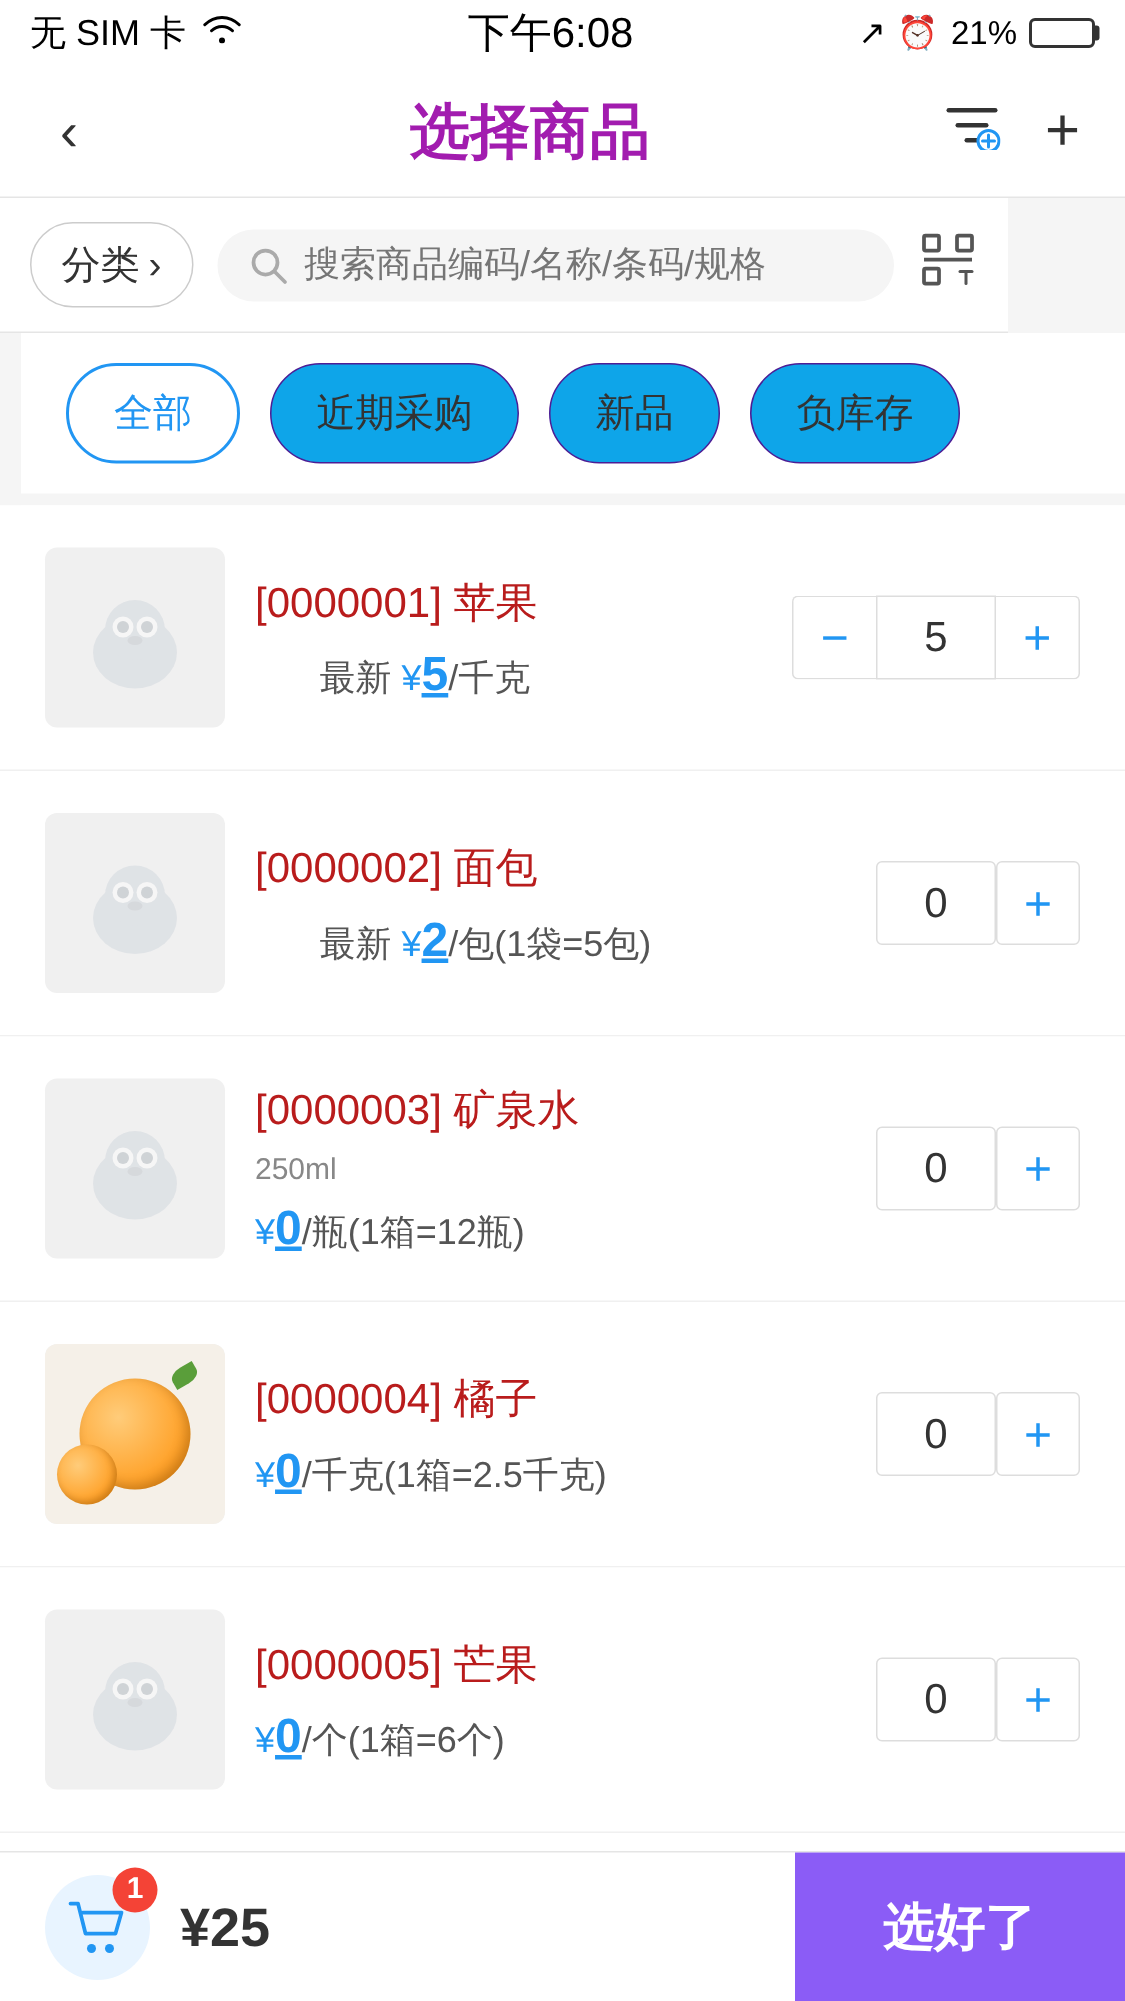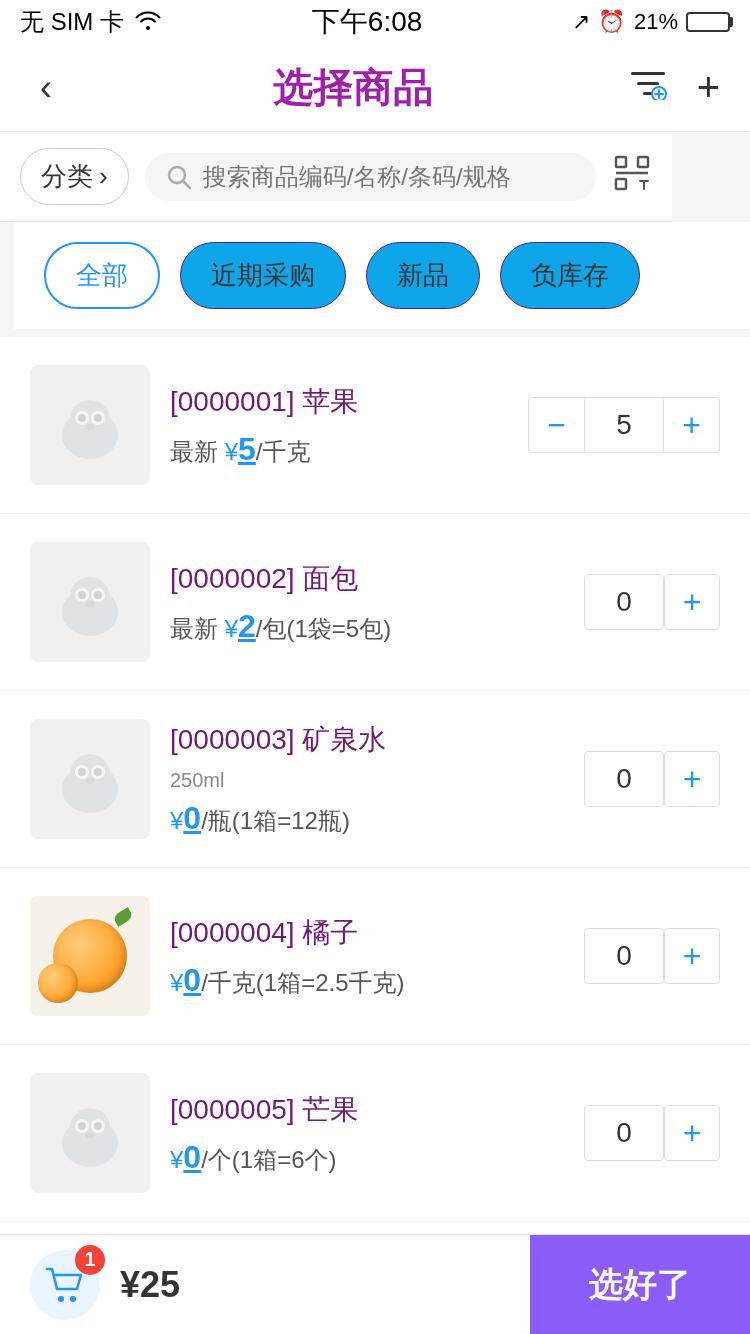--- a/index.html
+++ b/index.html
@@ -188,21 +188,21 @@
       width: 80px;
       height: 80px;
       opacity: 0.4;
     }
 
     .product-info {
       flex: 1;
     }
     .product-name {
       font-size: 28px;
-      color: #701a75;
+      color: #b91c1c;
       font-weight: 500;
       margin-bottom: 10px;
     }
     .product-spec {
       font-size: 20px;
       color: #888;
       margin-bottom: 8px;
     }
     .product-price {
       font-size: 24px;
@@ -344,20 +344,21 @@
       border: none;
       display: flex;
       align-items: center;
       justify-content: center;
       cursor: pointer;
       flex-shrink: 0;
     }
     .newest-label {
       color: #555;
       font-size: 24px;
+      margin-left: 43px;
     }
   </style>
 </head>
 <body>
 
 <div class="status-bar">
   <div class="status-left">
     <span>无 SIM 卡</span>
     <span class="wifi-icon">
       <svg width="28" height="20" viewBox="0 0 28 20" fill="none">

